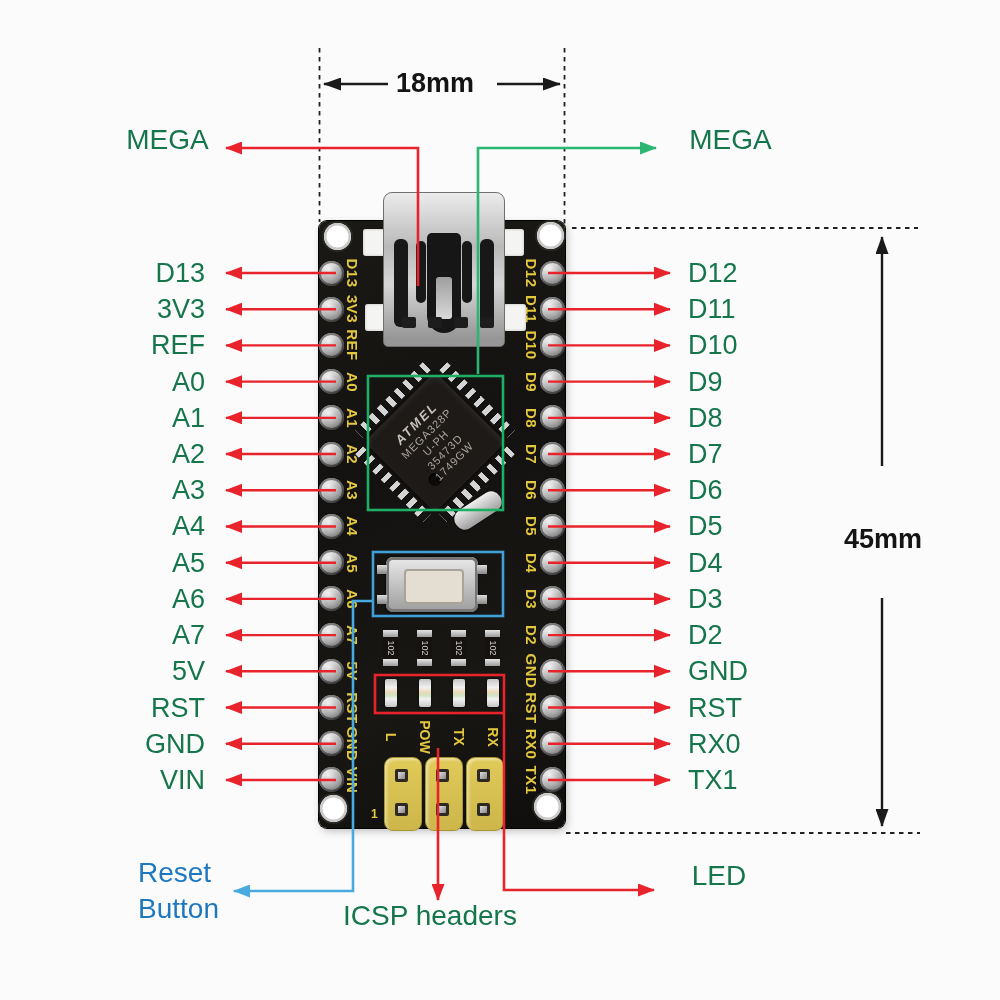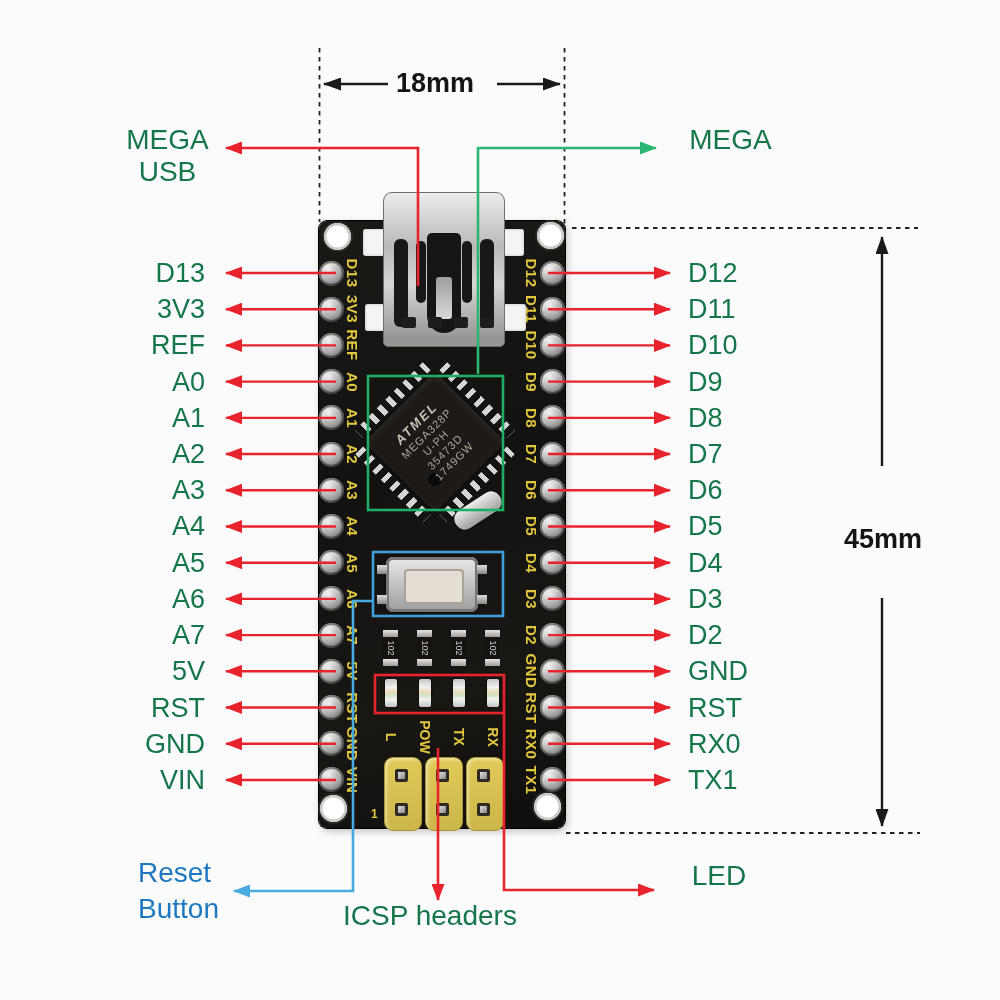--- a/index.html
+++ b/index.html
@@ -309,21 +309,20 @@
         <line x1="548" y1="743.73" x2="670" y2="743.73" stroke="#e8232b" stroke-width="2.4" marker-end="url(#m-red)"></line>
         <line x1="548" y1="779.94" x2="670" y2="779.94" stroke="#e8232b" stroke-width="2.4" marker-end="url(#m-red)"></line>
       </g>
   </svg>
 
   <div class="lab dim-label" style="left:375px;top:68px;width:120px;">18mm</div>
   <div class="lab dim-label" style="left:823px;top:524px;width:120px;">45mm</div>
 
   <div class="lab green-label" style="left:105px;top:124px;width:125px;">
     <div>MEGA</div>
-    <div>USB</div>
   </div>
 
   <div class="lab green-label" style="left:663px;top:124px;width:135px;">
     <div>MEGA</div>
   </div>
 
   <div class="lab blue-label" style="left:138px;top:855px;width:120px;">
     <div>Reset</div>
     <div>Button</div>
   </div>

